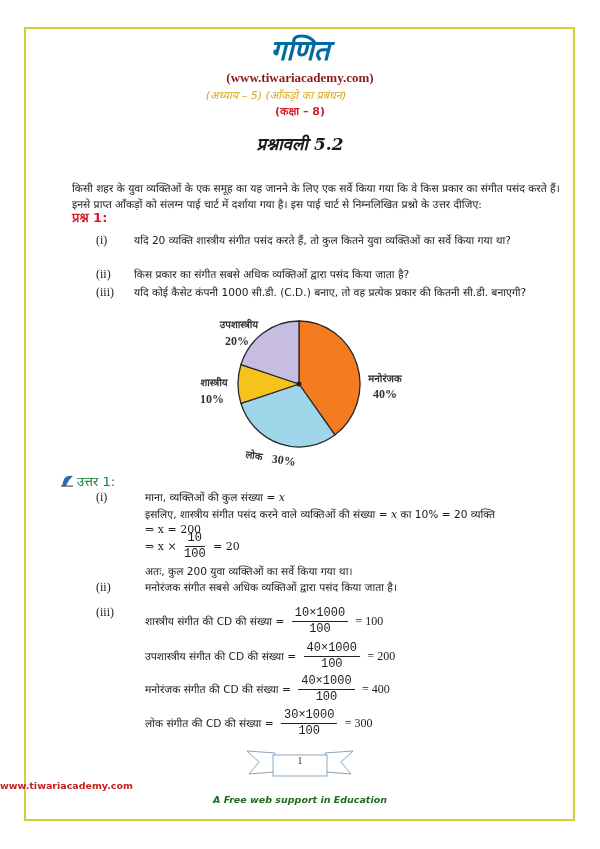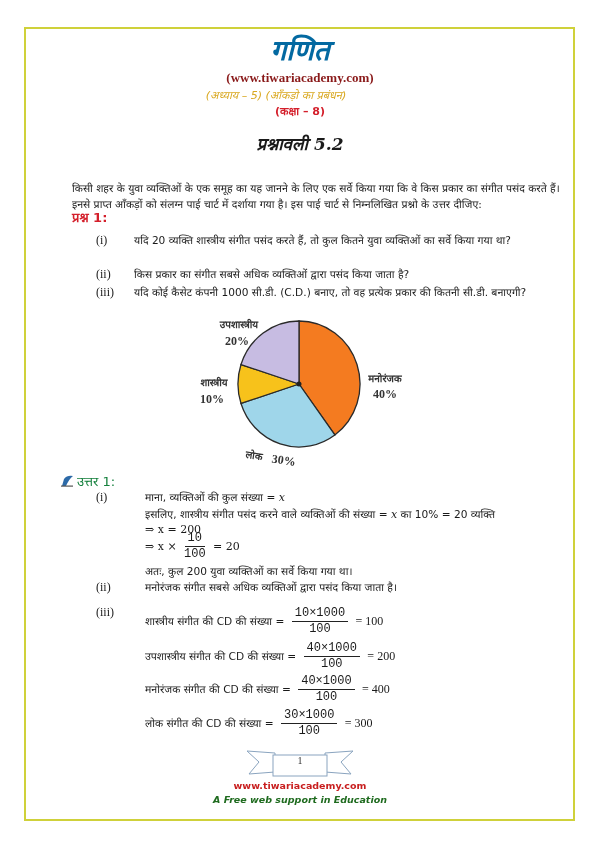--- a/index.html
+++ b/index.html
@@ -18,21 +18,21 @@
   .item .txt { position:absolute; left:38px; width:400px; }
   .pie-label { font-family:"DejaVu Sans", sans-serif; font-weight:bold; font-size:10px; fill:#333; }
   .pie-pct { font-family:"Liberation Serif", serif; font-weight:bold; font-size:12px; fill:#333; }
   .a-head { left:60px; top:472px; color:#15803d; font-family:"DejaVu Sans", sans-serif; font-weight:normal; font-size:13px; }
   .line { font-family:"DejaVu Sans", sans-serif; font-size:10.6px; line-height:14px; white-space:nowrap; }
   .num2 { font-family:"Liberation Serif", serif; font-size:12px; }
   .math { font-family:"DejaVu Serif", serif; font-size:11px; }
   .frac { display:inline-flex; flex-direction:column; align-items:center; vertical-align:middle; margin:11px 4px; font-family:Liberation Mono, monospace; font-size:12px; }
   .frac .n { border-bottom:1px solid #222; padding:0 3px; line-height:15px; }
   .frac .d { line-height:15px; }
-  .footer-site { left:0; width:600px; top:780px; text-align:center; color:#c81e1e; font-family:"DejaVu Sans", sans-serif; font-weight:bold; font-size:9.5px; }
+  .footer-site { left:0; width:600px; top:780px; color:#c81e1e; font-family:"DejaVu Sans", sans-serif; font-weight:bold; font-size:9.5px; }
   .footer-tag { left:0; width:600px; top:794px; text-align:center; color:#1f6b1f; font-family:"DejaVu Sans", sans-serif; font-weight:bold; font-style:italic; font-size:9.5px; }
   .page-no { left:292px; top:755px; width:16px; text-align:center; font-family:"Liberation Serif", serif; font-size:10px; color:#333; }
 </style>
 </head>
 <body>
 
 <div class="frame"></div>
 
 <div class="abs title">गणित</div>
 <div class="abs site">(www.tiwariacademy.com)</div>

